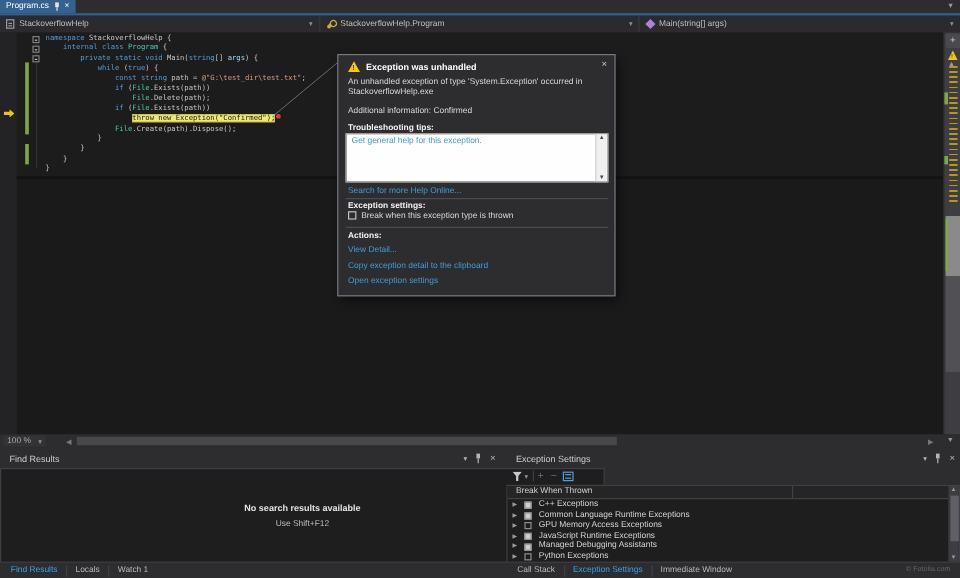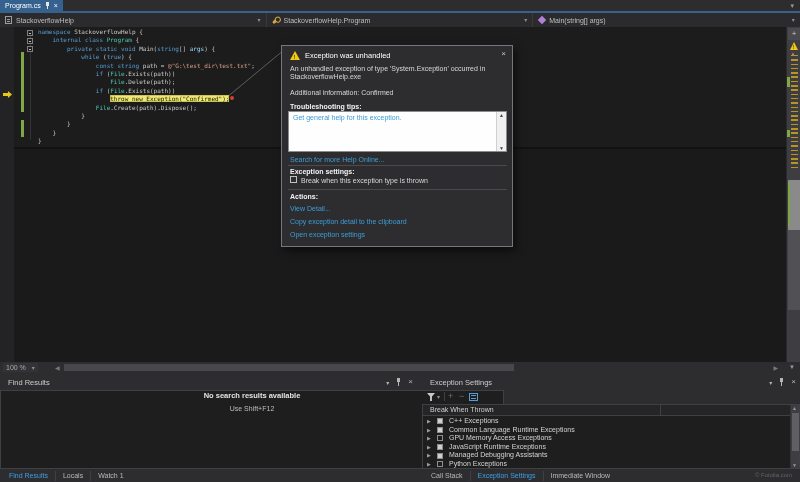--- a/index.html
+++ b/index.html
@@ -74,21 +74,21 @@
   .hscroll-right { position:absolute; right:22px; top:2px; font-size:6px; color:#77777B; }
   .vs-down { position:absolute; right:5px; top:2px; font-size:6px; color:#9A9A9A; }
   
   .callout-svg { position:absolute; left:0; top:0; width:800px; height:482px; pointer-events:none; z-index:6; }
   
   .dialog { position:absolute; left:281px; top:45px; width:232px; height:202px; background:#2D2D30;
     border:1px solid #767680; box-shadow:3px 4px 8px rgba(0,0,0,.55); z-index:10; font-size:7px; color:#D8D8D8; }
   .dlg-title-row { position:absolute; left:8px; top:5px; display:flex; align-items:center; gap:5px; }
   .dlg-warn { position:relative; width:0; height:0; border-left:5px solid transparent; border-right:5px solid transparent; border-bottom:9px solid #F2C812; }
   .dlg-warn::after { content:"!"; position:absolute; left:-1.5px; top:2.5px; font-size:6px; font-weight:bold; color:#5A4500; }
-  .dlg-title { font-size:7.5px; font-weight:normal; color:#FFFFFF; }
+  .dlg-title { font-size:7.5px; font-weight:bold; color:#FFFFFF; }
   .dlg-close { position:absolute; right:6px; top:3px; font-size:8px; color:#C8C8C8; }
   .dlg-text { position:absolute; left:8px; right:8px; }
   .dlg-bold { font-weight:bold; color:#F2F2F2; }
   .dlg-link { color:var(--c-link,#3E9CD6); }
   .dlg-whitebox { position:absolute; left:6px; top:65px; width:219px; height:41px; background:#FEFEFE; border:1px solid #8C8C8C; }
   .dlg-whitebox .wb-link { position:absolute; left:4px; top:2px; font-size:7px; color:var(--c-link,#3E9CD6); }
   .wb-scroll { position:absolute; right:0; top:0; width:10px; height:100%; background:#F0F0F0; border-left:1px solid #D0D0D0; }
   .wb-scroll .up { position:absolute; left:2px; top:0; font-size:5px; color:#444; }
   .wb-scroll .down { position:absolute; left:2px; bottom:0; font-size:5px; color:#444; }
   .dlg-sep { position:absolute; left:6px; width:219px; height:1px; background:#4A4A50; }
@@ -97,21 +97,21 @@
   .bottombar { position:absolute; left:0; top:373px; width:800px; height:109px; background:#2D2D30; }
   .panel-titlebar { position:absolute; height:12px; font-size:7.5px; color:#CCCCCC; }
   .panel-title { position:absolute; left:8px; top:1px; }
   .title-icons { position:absolute; right:4px; top:1px; display:flex; gap:7px; align-items:center; }
   .menu-caret { font-size:6px; color:#B5B5B5; }
   .pin2 { width:5px; height:8px; position:relative; display:inline-block; }
   .pin2::before { content:""; position:absolute; left:1px; top:0; width:3px; height:4px; background:#B5B5B5; }
   .pin2::after { content:""; position:absolute; left:2px; top:4px; width:1px; height:4px; background:#B5B5B5; }
   .close2 { font-size:8px; color:#B5B5B5; line-height:8px; }
   .fr-content { position:absolute; left:0px; top:17px; width:504px; height:79px; background:#1E1E1E; border:1px solid #3F3F46;
-    display:flex; flex-direction:column; align-items:center; gap:5px; }
+    display:flex; flex-direction:column; align-items:center; justify-content:center; gap:5px; }
   .fr-main { font-size:7.5px; font-weight:bold; color:#E4E4E4; }
   .fr-hint { font-size:7px; color:#BDBDBD; }
   .panel-tabs { position:absolute; top:97px; height:12px; display:flex; align-items:center; font-size:7px; color:#B9B9B9; }
   .panel-tab { padding:0 7px; height:10px; line-height:10px; }
   .panel-tab:not(:first-child) { border-left:1px solid #3F3F46; }
   .panel-tab.active { color:var(--c-tab_active,#3AA0E8); }
   
   .es-toolbar { position:absolute; left:422px; top:17px; width:378px; height:14px; }
   .icon-funnel { position:absolute; left:5px; top:3px; width:8px; height:8px; background:#C8C8C8;
     clip-path:polygon(0 0,100% 0,62% 45%,62% 100%,38% 100%,38% 45%); }

